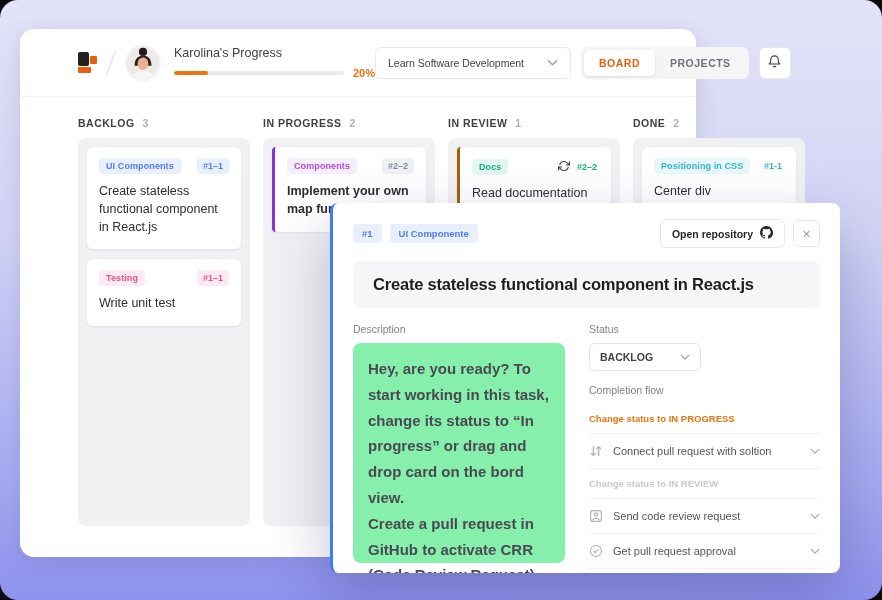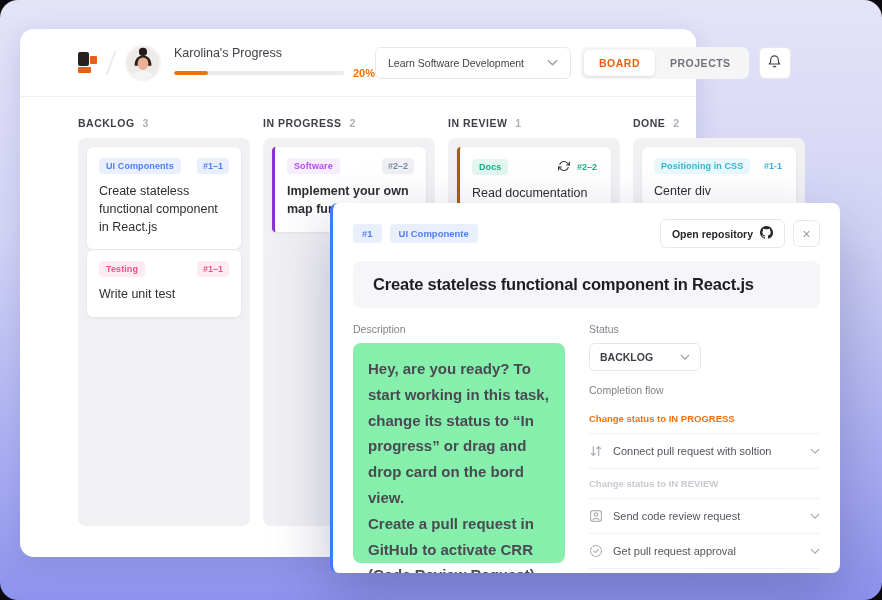--- a/index.html
+++ b/index.html
@@ -40,21 +40,21 @@
   .seg-btn.active { background:#fff; color:#e8600f; box-shadow:0 1px 3px rgba(0,0,0,.10); }
   .bell-btn { width:32px; height:32px; border:1px solid #e7e7ec; border-radius:6px; background:#fff;
               display:flex; align-items:center; justify-content:center; cursor:pointer; }
 
   
   .board { position:absolute; left:58px; top:84px; display:flex; gap:13px; }
   .col { width:172px; }
   .col-head { margin:4px 0 9px; font-size:10.5px; font-weight:700; letter-spacing:.5px; color:#3f3f46; }
   .col-count { color:#b0b0b8; font-weight:600; margin-left:8px; }
   .col-body { background:#f1f1f4; border-radius:8px; height:388px; padding:9px; }
-  .card { background:#fff; border-radius:6px; padding:11px 12px 13px; margin-bottom:1px;
+  .card { background:#fff; border-radius:6px; padding:11px 12px 13px; margin-bottom:10px;
           box-shadow:0 1px 3px rgba(20,20,40,.07); cursor:pointer; }
   .card-top { display:flex; align-items:center; justify-content:space-between; }
   .pill { font-size:9px; font-weight:700; padding:3px 7px; border-radius:4px; letter-spacing:.1px; }
   .ref { font-size:9px; font-weight:700; padding:3px 6px; border-radius:4px; }
   .card-title { margin-top:9px; font-size:12.5px; color:#2e2e33; line-height:1.42; font-weight:500; }
   .right-group { display:flex; align-items:center; gap:5px; }
 
   .v-blue .pill, .v-blue .ref { color:#4d7ef7; background:#e9effd; }
   .v-pink .pill, .v-pink .ref { color:#ef5285; background:#fdeaf2; }
   .v-purple { border-left:3px solid #8b2fd6; border-top-left-radius:4px; border-bottom-left-radius:4px; }
@@ -181,21 +181,21 @@
         </div>
       </div>
 
       <div class="col">
         <div class="col-head">
           <span>IN PROGRESS</span><span class="col-count">2</span>
         </div>
         <div class="col-body">
           <div class="card v-purple">
             <div class="card-top">
-              <span class="pill">Software</span>
+              <span class="pill">Components</span>
               <span class="ref">#2–2</span>
             </div>
             <div class="card-title">Implement your own map function</div>
           </div>
         </div>
       </div>
 
       <div class="col">
         <div class="col-head">
           <span>IN REVIEW</span><span class="col-count">1</span>

